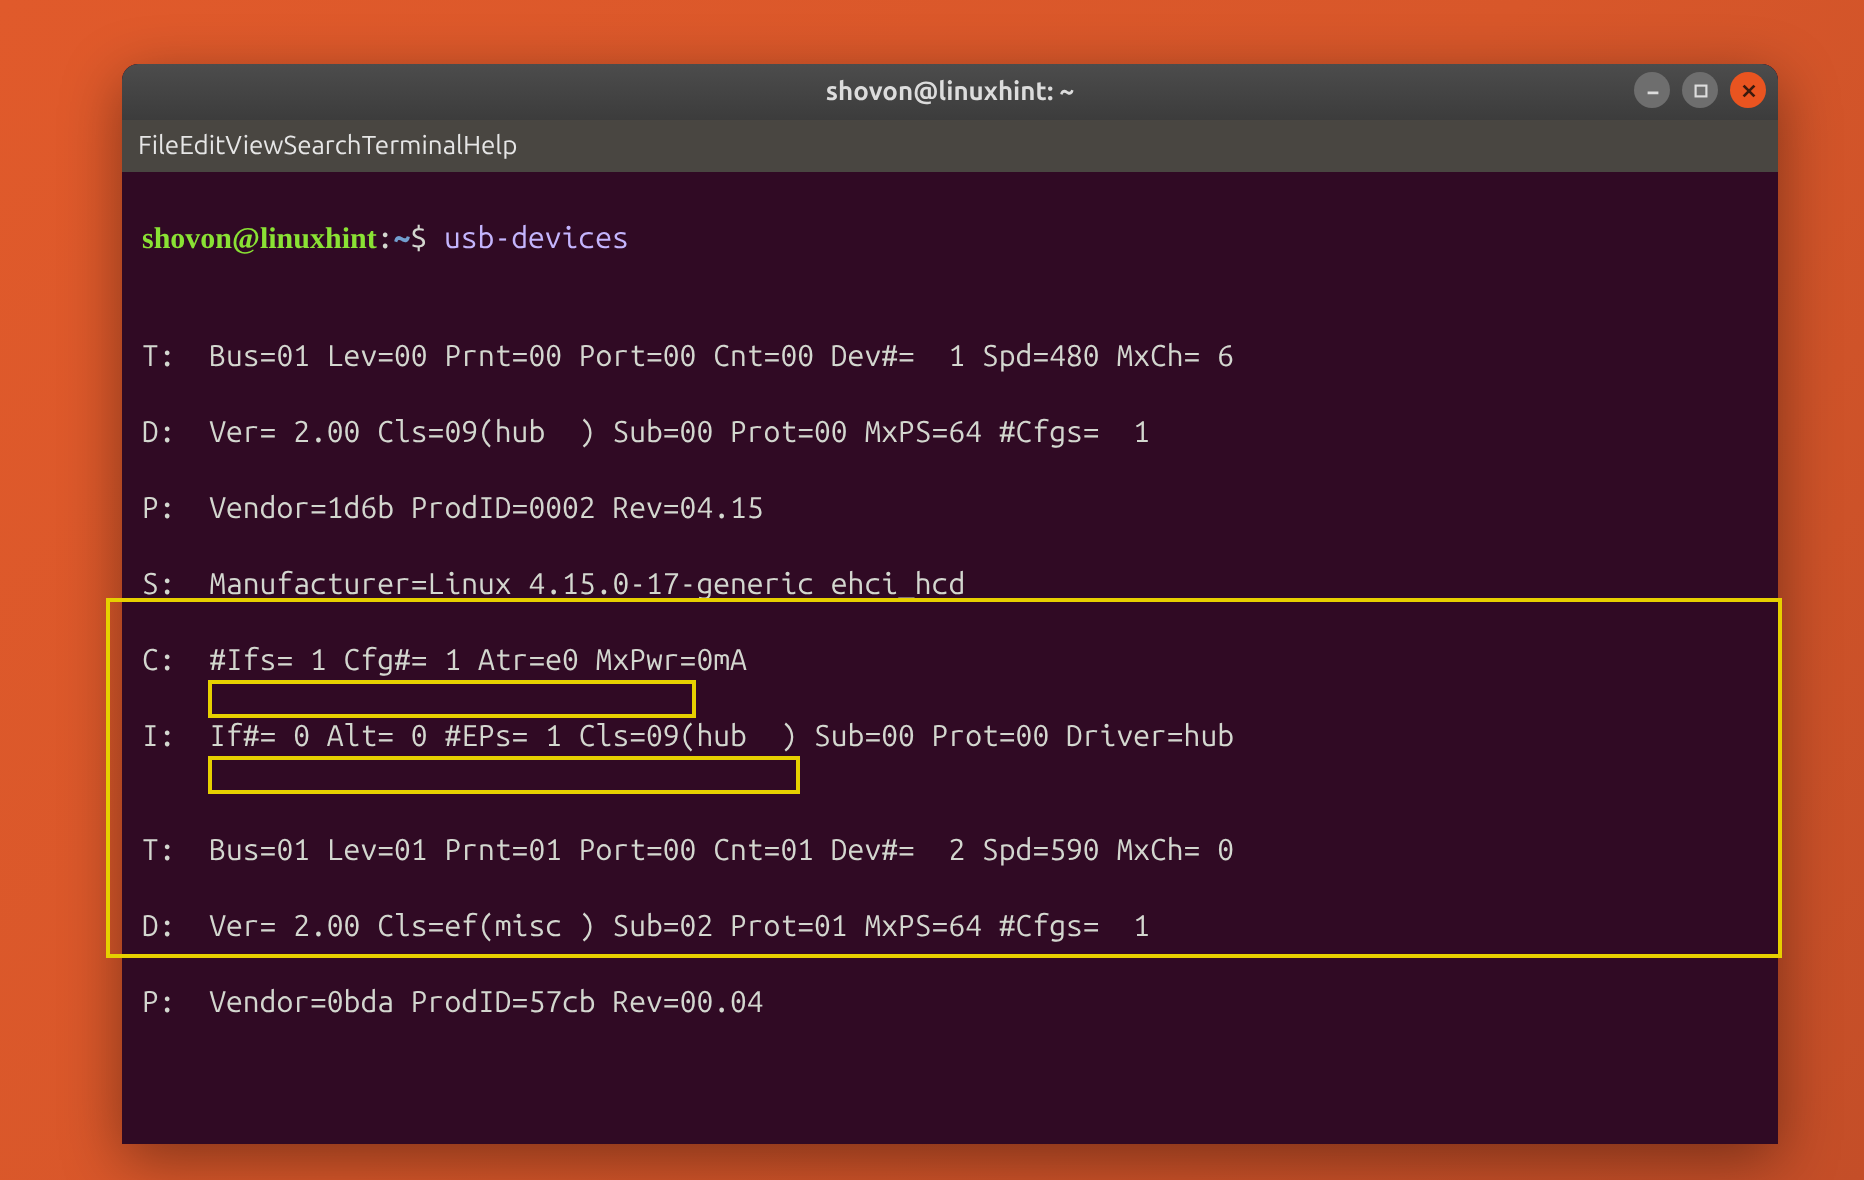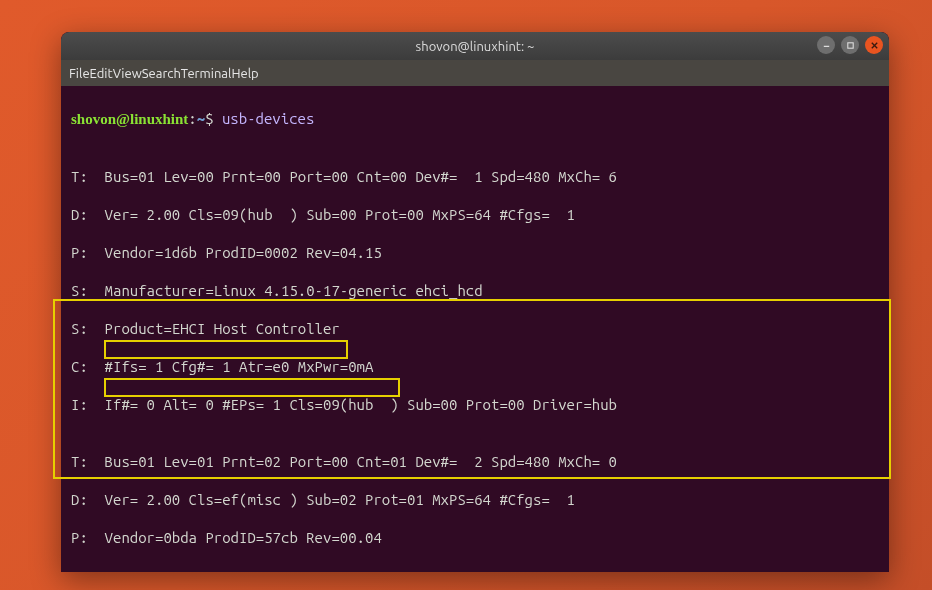--- a/index.html
+++ b/index.html
@@ -29,21 +29,21 @@
   display: flex;
   align-items: center;
   position: relative;
 }
 .titlebar-title {
   flex: 1;
   text-align: center;
   color: #dcdcdc;
   font-family: Ubuntu, sans-serif;
   font-size: 13px;
-  font-weight: 400;
+  font-weight: 700;
 }
 .window-controls {
   position: absolute;
   right: 6px;
   top: 4px;
   display: flex;
   gap: 6px;
 }
 .win-btn {
   width: 18px;
@@ -129,25 +129,24 @@
     <span>Help</span>
   </div>
 
   <div class="terminal">
 <div><span class="prompt-user">shovon@linuxhint</span><span class="prompt-colon">:</span><span class="prompt-path">~</span><span class="prompt-dollar">$ </span><span class="cmd">usb-devices</span></div>
 <div></div>
 <div>T:  Bus=01 Lev=00 Prnt=00 Port=00 Cnt=00 Dev#=  1 Spd=480 MxCh= 6</div>
 <div>D:  Ver= 2.00 Cls=09(hub  ) Sub=00 Prot=00 MxPS=64 #Cfgs=  1</div>
 <div>P:  Vendor=1d6b ProdID=0002 Rev=04.15</div>
 <div>S:  Manufacturer=Linux 4.15.0-17-generic ehci_hcd</div>
-<div>S:  Product=EHCI Host Controller</div>
 <div>C:  #Ifs= 1 Cfg#= 1 Atr=e0 MxPwr=0mA</div>
 <div>I:  If#= 0 Alt= 0 #EPs= 1 Cls=09(hub  ) Sub=00 Prot=00 Driver=hub</div>
 <div></div>
-<div>T:  Bus=01 Lev=01 Prnt=02 Port=00 Cnt=01 Dev#=  2 Spd=480 MxCh= 0</div>
+<div>T:  Bus=01 Lev=01 Prnt=01 Port=00 Cnt=01 Dev#=  2 Spd=590 MxCh= 0</div>
 <div>D:  Ver= 2.00 Cls=ef(misc ) Sub=02 Prot=01 MxPS=64 #Cfgs=  1</div>
 <div><span>P:  </span><span>Vendor=0bda ProdID=57cb</span><span> Rev=00.04</span></div>
 
 
 
 
 
 
 <div></div>
 

